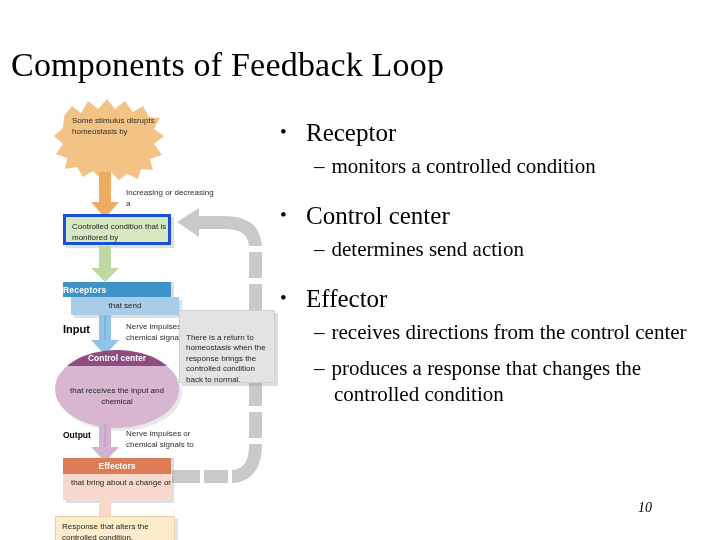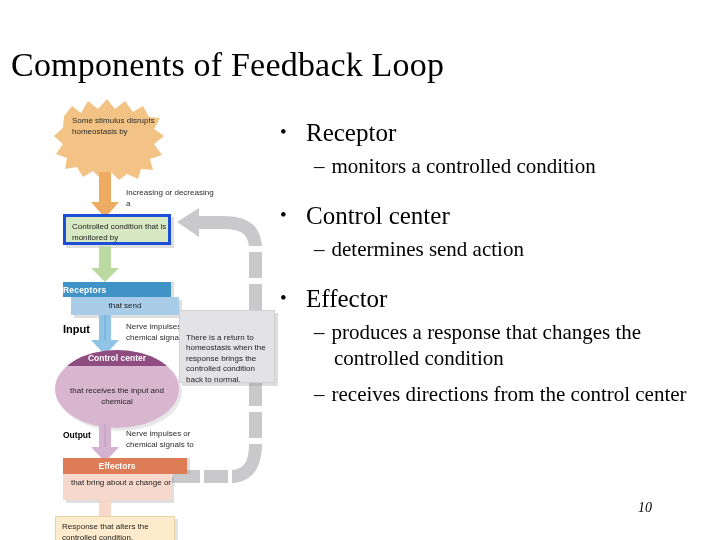--- a/index.html
+++ b/index.html
@@ -96,21 +96,21 @@
     font-size:8px;line-height:10.5px;color:#1d1d1d;}
 
   
   .arw4{position:absolute;left:44px;top:328px;width:30px;height:38px;}
   .lbl-output{position:absolute;left:17px;top:334px;font-size:8.5px;font-weight:bold;color:#000;}
   .lbl-nerve2{position:absolute;left:80px;top:333px;width:98px;font-size:8px;line-height:10.5px;color:#2b2b2b;}
 
   
   .boxeffH{
     position:absolute;left:17px;top:362px;width:108px;height:16px;
-    background:#dd7c57;box-shadow:3px 0 0 rgba(150,150,150,.30);padding-left:16px;
+    background:#dd7c57;box-shadow:3px 0 0 rgba(150,150,150,.30);
   }
   .boxeffH .t{position:absolute;left:0;top:3px;width:108px;text-align:center;
     font-size:8.5px;font-weight:bold;color:#fff;}
   .boxeffB{
     position:absolute;left:17px;top:378px;width:108px;height:26px;
     background:#f6d9cc;box-shadow:3px 3px 0 rgba(150,150,150,.30);
   }
   .boxeffB .t{position:absolute;left:0;top:4px;width:108px;text-align:right;
     font-size:8px;line-height:10.5px;color:#1d1d1d;}
 
@@ -248,22 +248,22 @@
       <span class="dash">–</span><span>determines send action</span>
     </div>
 
     <div class="gap-b"></div>
 
     <div class="l1">
       <span class="bul">•</span>
       <span>Effector</span>
     </div>
     <div class="l2">
+      <span class="dash">–</span><span>receives directions from the control center</span>
+    </div>
+    <div class="l2">
       <span class="dash">–</span><span>produces a response that changes the controlled condition</span>
     </div>
-    <div class="l2">
-      <span class="dash">–</span><span>receives directions from the control center</span>
-    </div>
   </div>
 
   <div class="pagenum">10</div>
 
 </div>
 
 </body></html>

